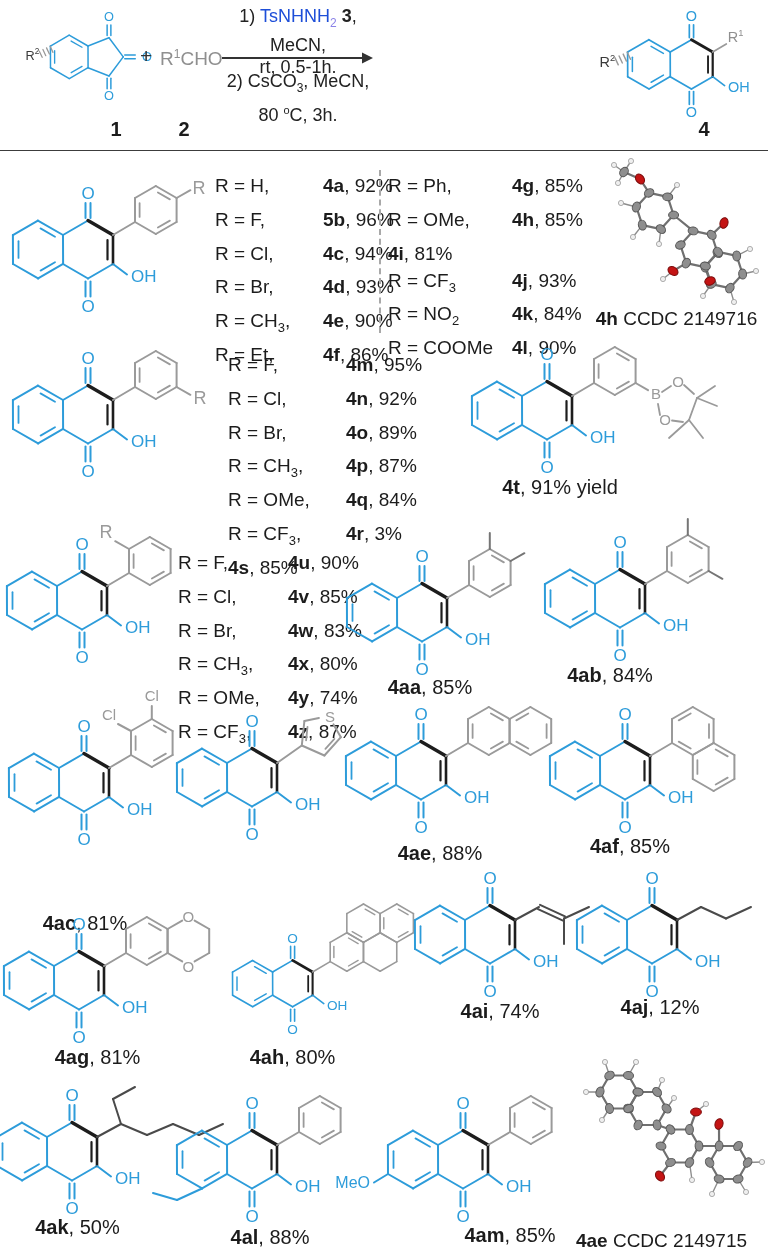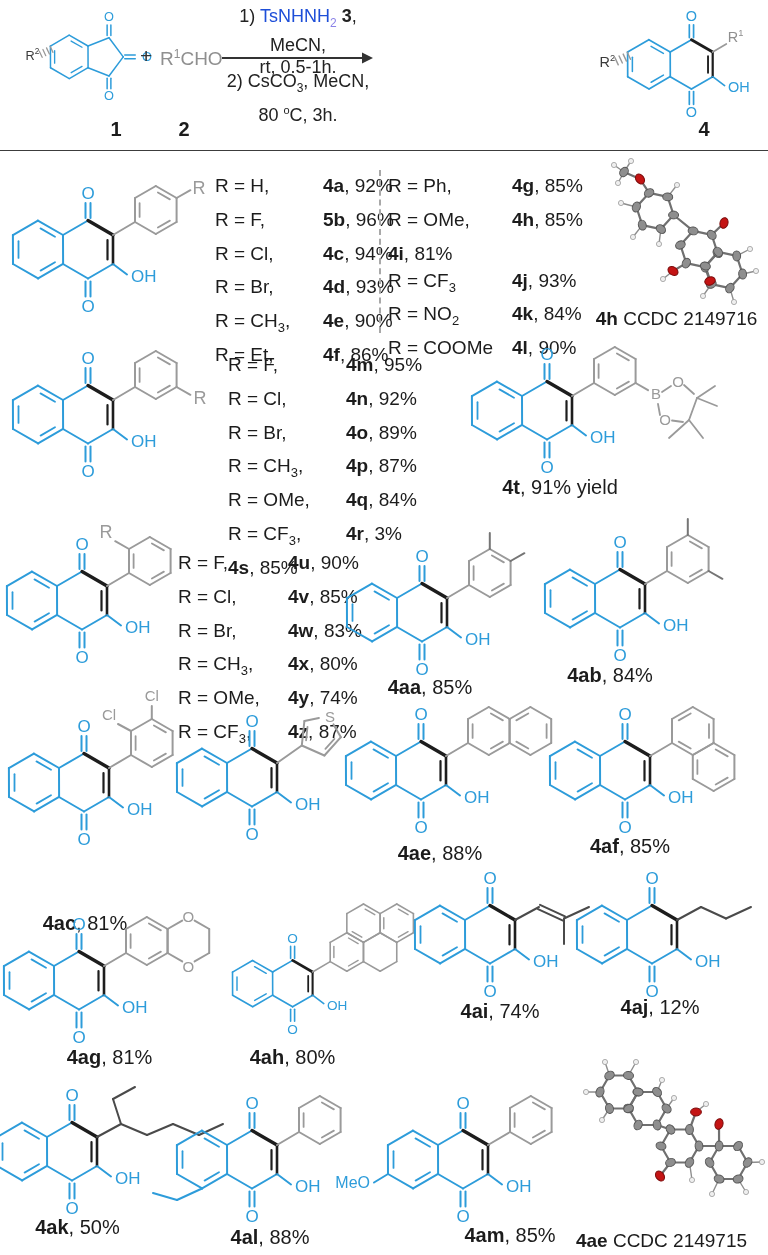--- a/index.html
+++ b/index.html
@@ -795,21 +795,21 @@
           <line x1="180.2" y1="35.4" x2="165.6" y2="27.0" stroke="#9a9a9a" stroke-width="2" stroke-linecap="round"></line>
           <line x1="165.6" y1="27.0" x2="165.6" y2="3.0" stroke="#9a9a9a" stroke-width="2" stroke-linecap="round"></line>
           <line x1="165.6" y1="3.0" x2="180.2" y2="-5.4" stroke="#9a9a9a" stroke-width="2" stroke-linecap="round"></line>
           <line x1="192.6" y1="-5.4" x2="207.2" y2="3.0" stroke="#9a9a9a" stroke-width="2" stroke-linecap="round"></line>
           <line x1="207.2" y1="3.0" x2="207.2" y2="27.0" stroke="#9a9a9a" stroke-width="2" stroke-linecap="round"></line>
           <text x="186.4" y="-4" fill="#9a9a9a" font-size="15" font-weight="400" text-anchor="middle" font-family="Liberation Sans, sans-serif">O</text>
           <text x="186.4" y="46" fill="#9a9a9a" font-size="15" font-weight="400" text-anchor="middle" font-family="Liberation Sans, sans-serif">O</text>
         </g>
       </svg>
     </div>
-  <div class="cap" style="left:12px;top:1046px;width:195px"><b>4ag</b><span>, 81%</span></div>
+  <div class="cap" style="left:0px;top:1046px;width:195px"><b>4ag</b><span>, 81%</span></div>
   <div class="struct" style="left:215px;top:880px;width:198px;height:166px">
       <svg width="198" height="166" viewBox="0 0 198 166">
         <g transform="translate(16,60) scale(0.8)">
           <line x1="52.0" y1="40.0" x2="52.1" y2="68.9" stroke="#2d9cda" stroke-width="2" stroke-linecap="round"></line>
           <line x1="52.1" y1="68.9" x2="27.1" y2="83.4" stroke="#2d9cda" stroke-width="2" stroke-linecap="round"></line>
           <line x1="44.0" y1="67.2" x2="29.6" y2="75.6" stroke="#2d9cda" stroke-width="1.8" stroke-linecap="round"></line>
           <line x1="27.1" y1="83.4" x2="2.0" y2="69.0" stroke="#2d9cda" stroke-width="2" stroke-linecap="round"></line>
           <line x1="2.0" y1="69.0" x2="1.9" y2="40.1" stroke="#2d9cda" stroke-width="2" stroke-linecap="round"></line>
           <line x1="7.5" y1="62.9" x2="7.5" y2="46.2" stroke="#2d9cda" stroke-width="1.8" stroke-linecap="round"></line>
           <line x1="1.9" y1="40.1" x2="26.9" y2="25.6" stroke="#2d9cda" stroke-width="2" stroke-linecap="round"></line>

